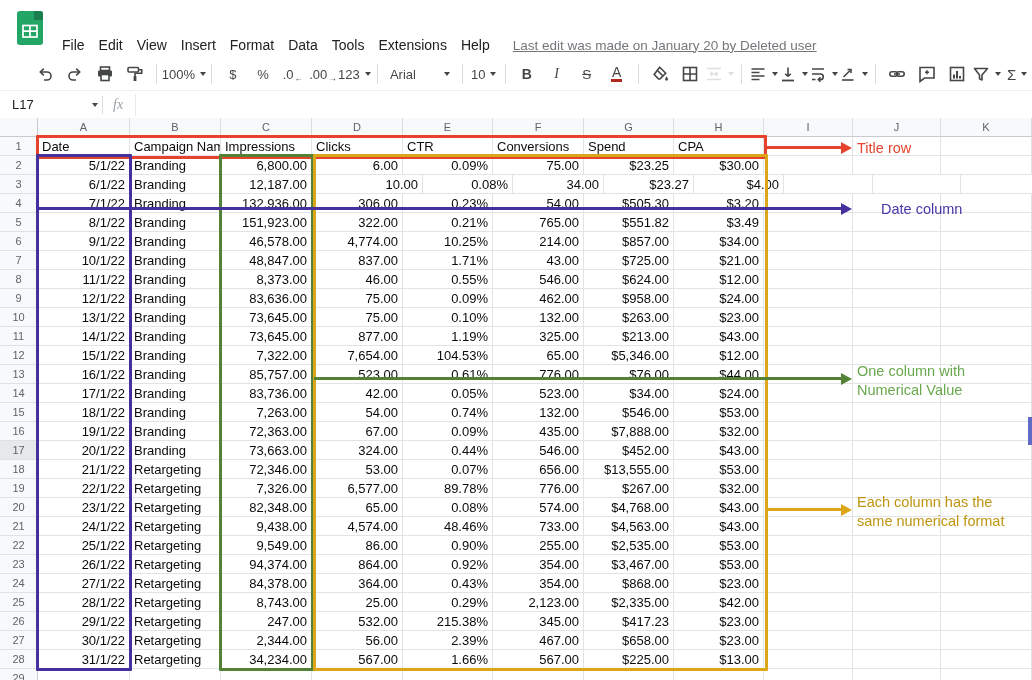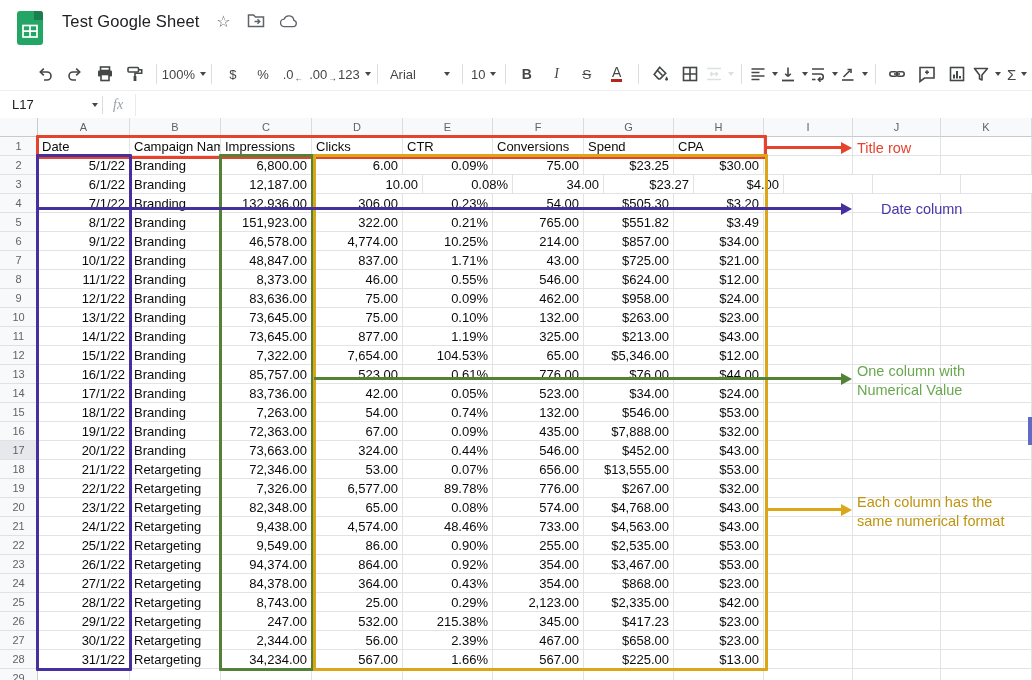--- a/index.html
+++ b/index.html
@@ -71,34 +71,31 @@
 
 <div class="app-header">
   <div class="logo">
     <svg width="26" height="34" viewBox="0 0 26 34">
       <rect x="0" y="0" width="26" height="34" rx="3" fill="#23a566"></rect>
       <path d="M17 0h6a3 3 0 013 3v6h-9z" fill="#1b7e4f"></path>
       <rect x="6" y="14.5" width="14" height="11.5" fill="none" stroke="#fff" stroke-width="1.7"></rect>
       <path d="M6 20.2h14M13 14.5v11.5" stroke="#fff" stroke-width="1.7"></path>
     </svg>
   </div>
-  <div class="title-row">
-    <span class="doc-title">Test Google Sheet</span>
-    <span class="hdr-ico">☆</span>
-    <span class="hdr-ico">
-      <svg width="18" height="18" viewBox="0 0 18 18">
-          <path d="M1.5 3h5l2 2h8v9.5h-15z" fill="none" stroke="#5f6368" stroke-width="1.5"></path>
-          <path d="M7.5 9.5h5M10.5 7.2l2.3 2.3-2.3 2.3" fill="none" stroke="#5f6368" stroke-width="1.4"></path>
-        </svg>
-    </span>
-    <span class="hdr-ico">
-      <svg width="20" height="15" viewBox="0 0 20 15">
-          <path d="M5 13.2a4.2 4.2 0 01-.4-8.4 5.6 5.6 0 0110.8 1.5 3.5 3.5 0 01-.6 6.9z" fill="none" stroke="#5f6368" stroke-width="1.5"></path>
-        </svg>
-    </span>
+  <div class="menu-row">
+    <span class="menu-item">File</span>
+    <span class="menu-item">Edit</span>
+    <span class="menu-item">View</span>
+    <span class="menu-item">Insert</span>
+    <span class="menu-item">Format</span>
+    <span class="menu-item">Data</span>
+    <span class="menu-item">Tools</span>
+    <span class="menu-item">Extensions</span>
+    <span class="menu-item">Help</span>
+    <span class="last-edit">Last edit was made on January 20 by Deleted user</span>
   </div>
 </div>
 
 <div class="toolbar">
     <div class="tb-btn">
       <span class="tb-ico">
         <svg width="18" height="18" viewBox="0 0 18 18">
           <path d="M4.5 7h6.5a4 4 0 010 8H8" fill="none" stroke="#444746" stroke-width="1.6"></path>
           <path d="M7.8 3.6L4.3 7l3.5 3.4" fill="none" stroke="#444746" stroke-width="1.6"></path>
         </svg>

